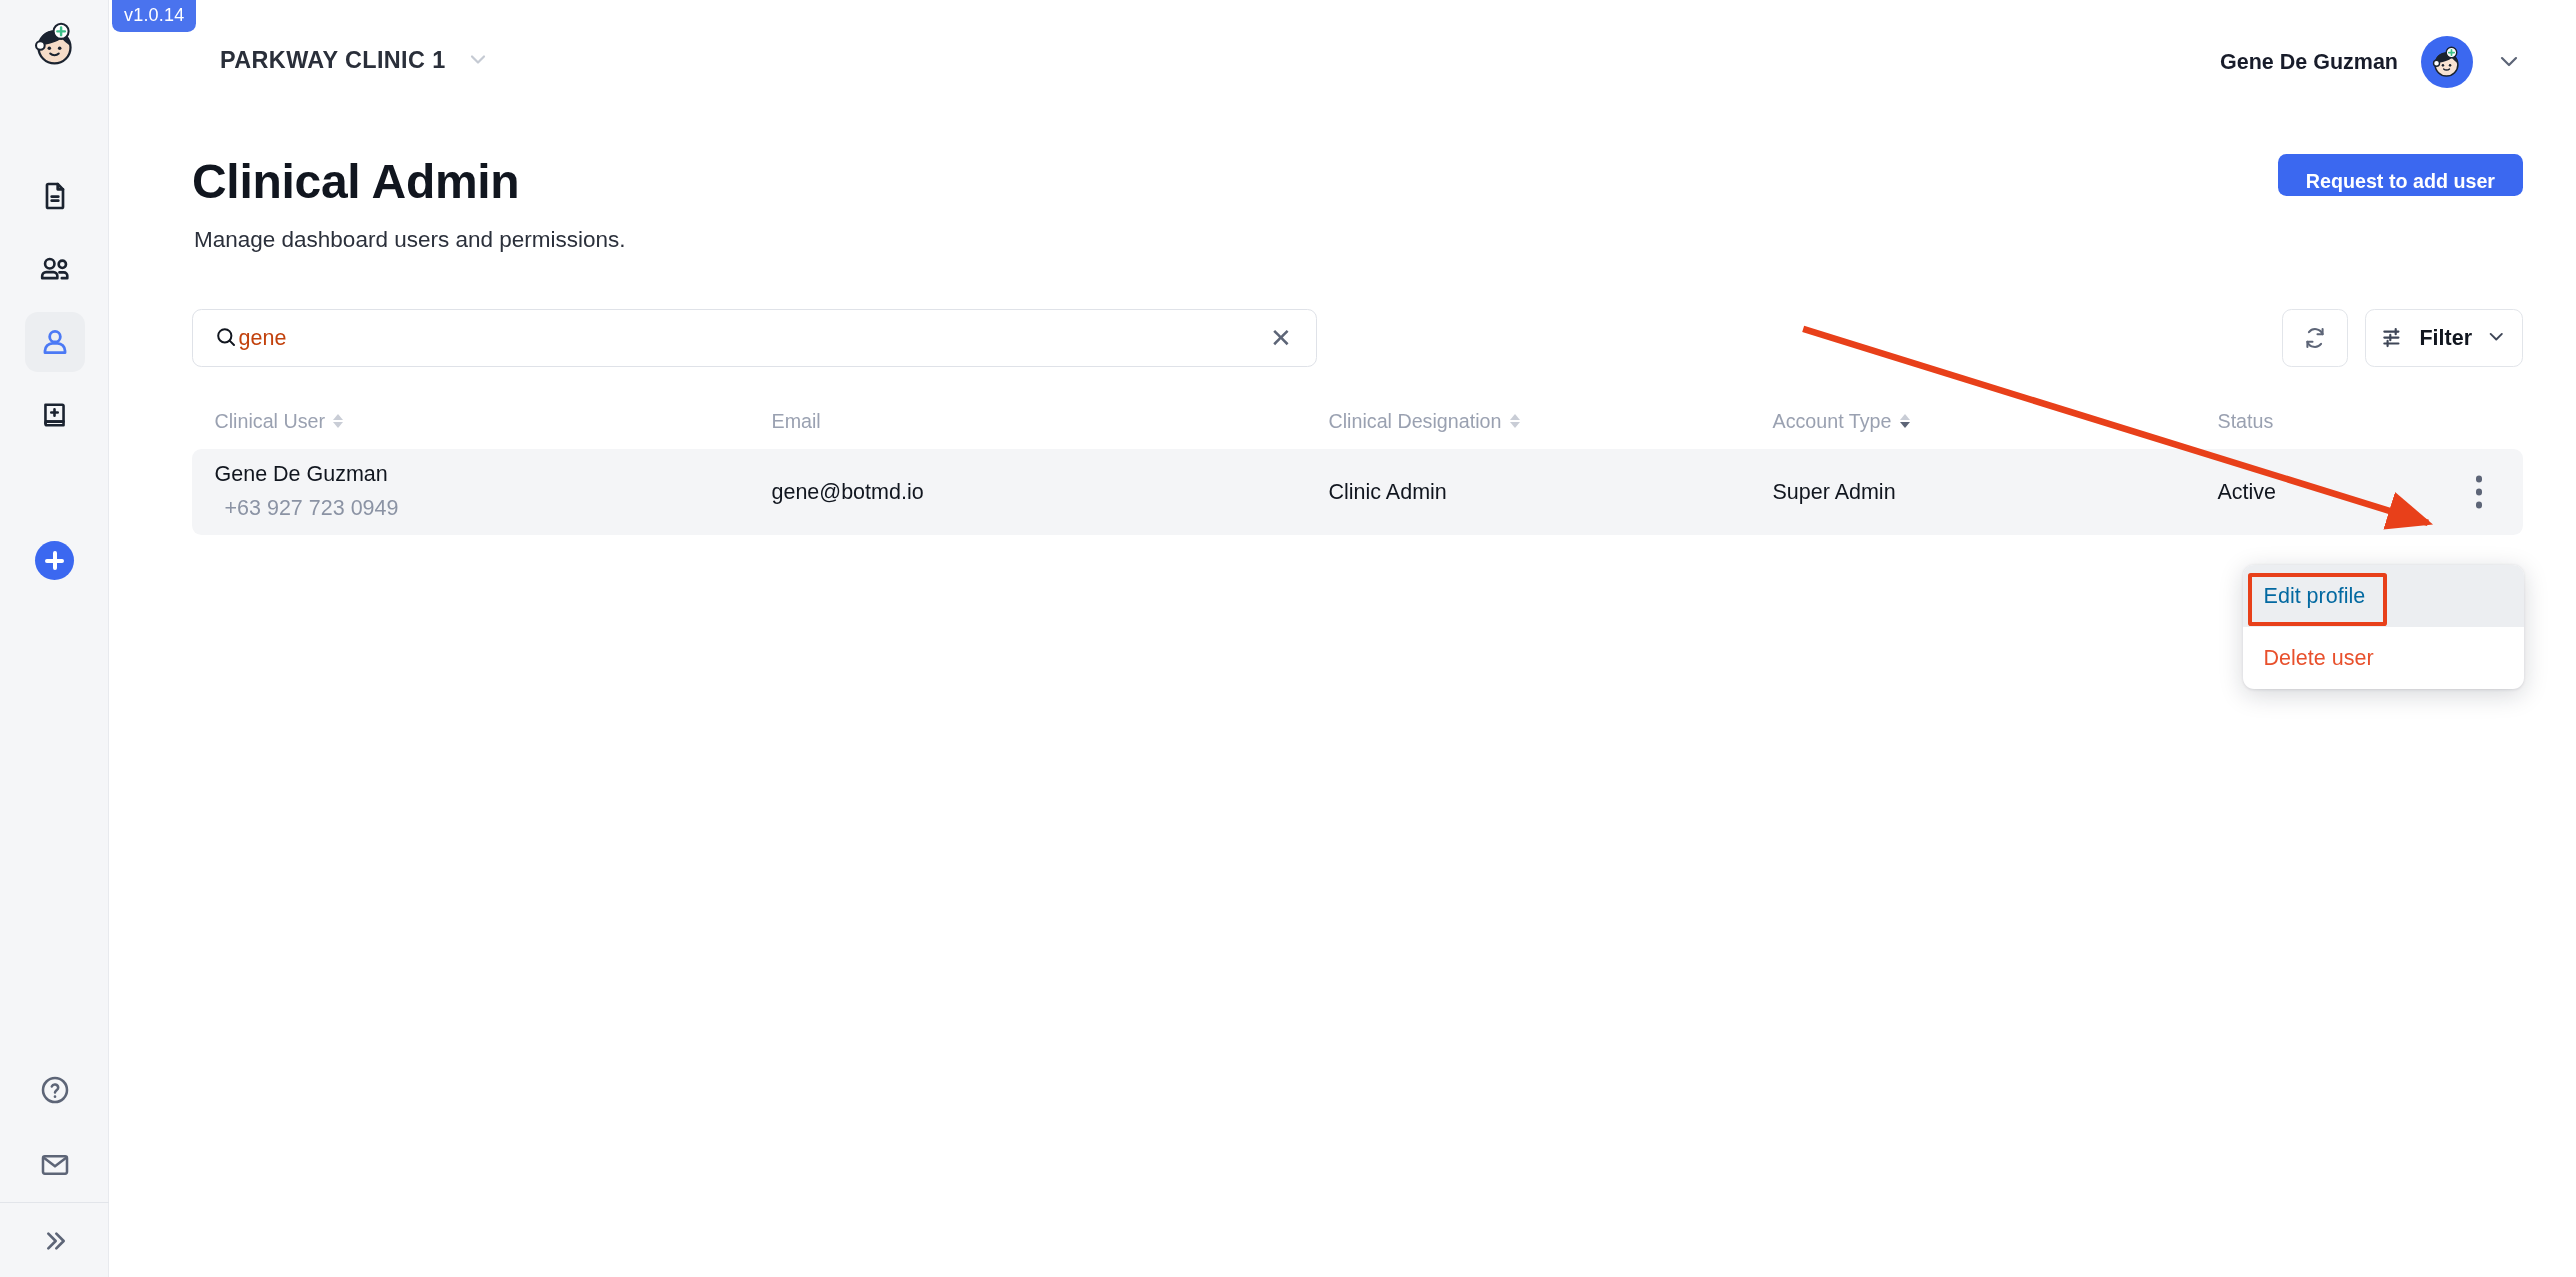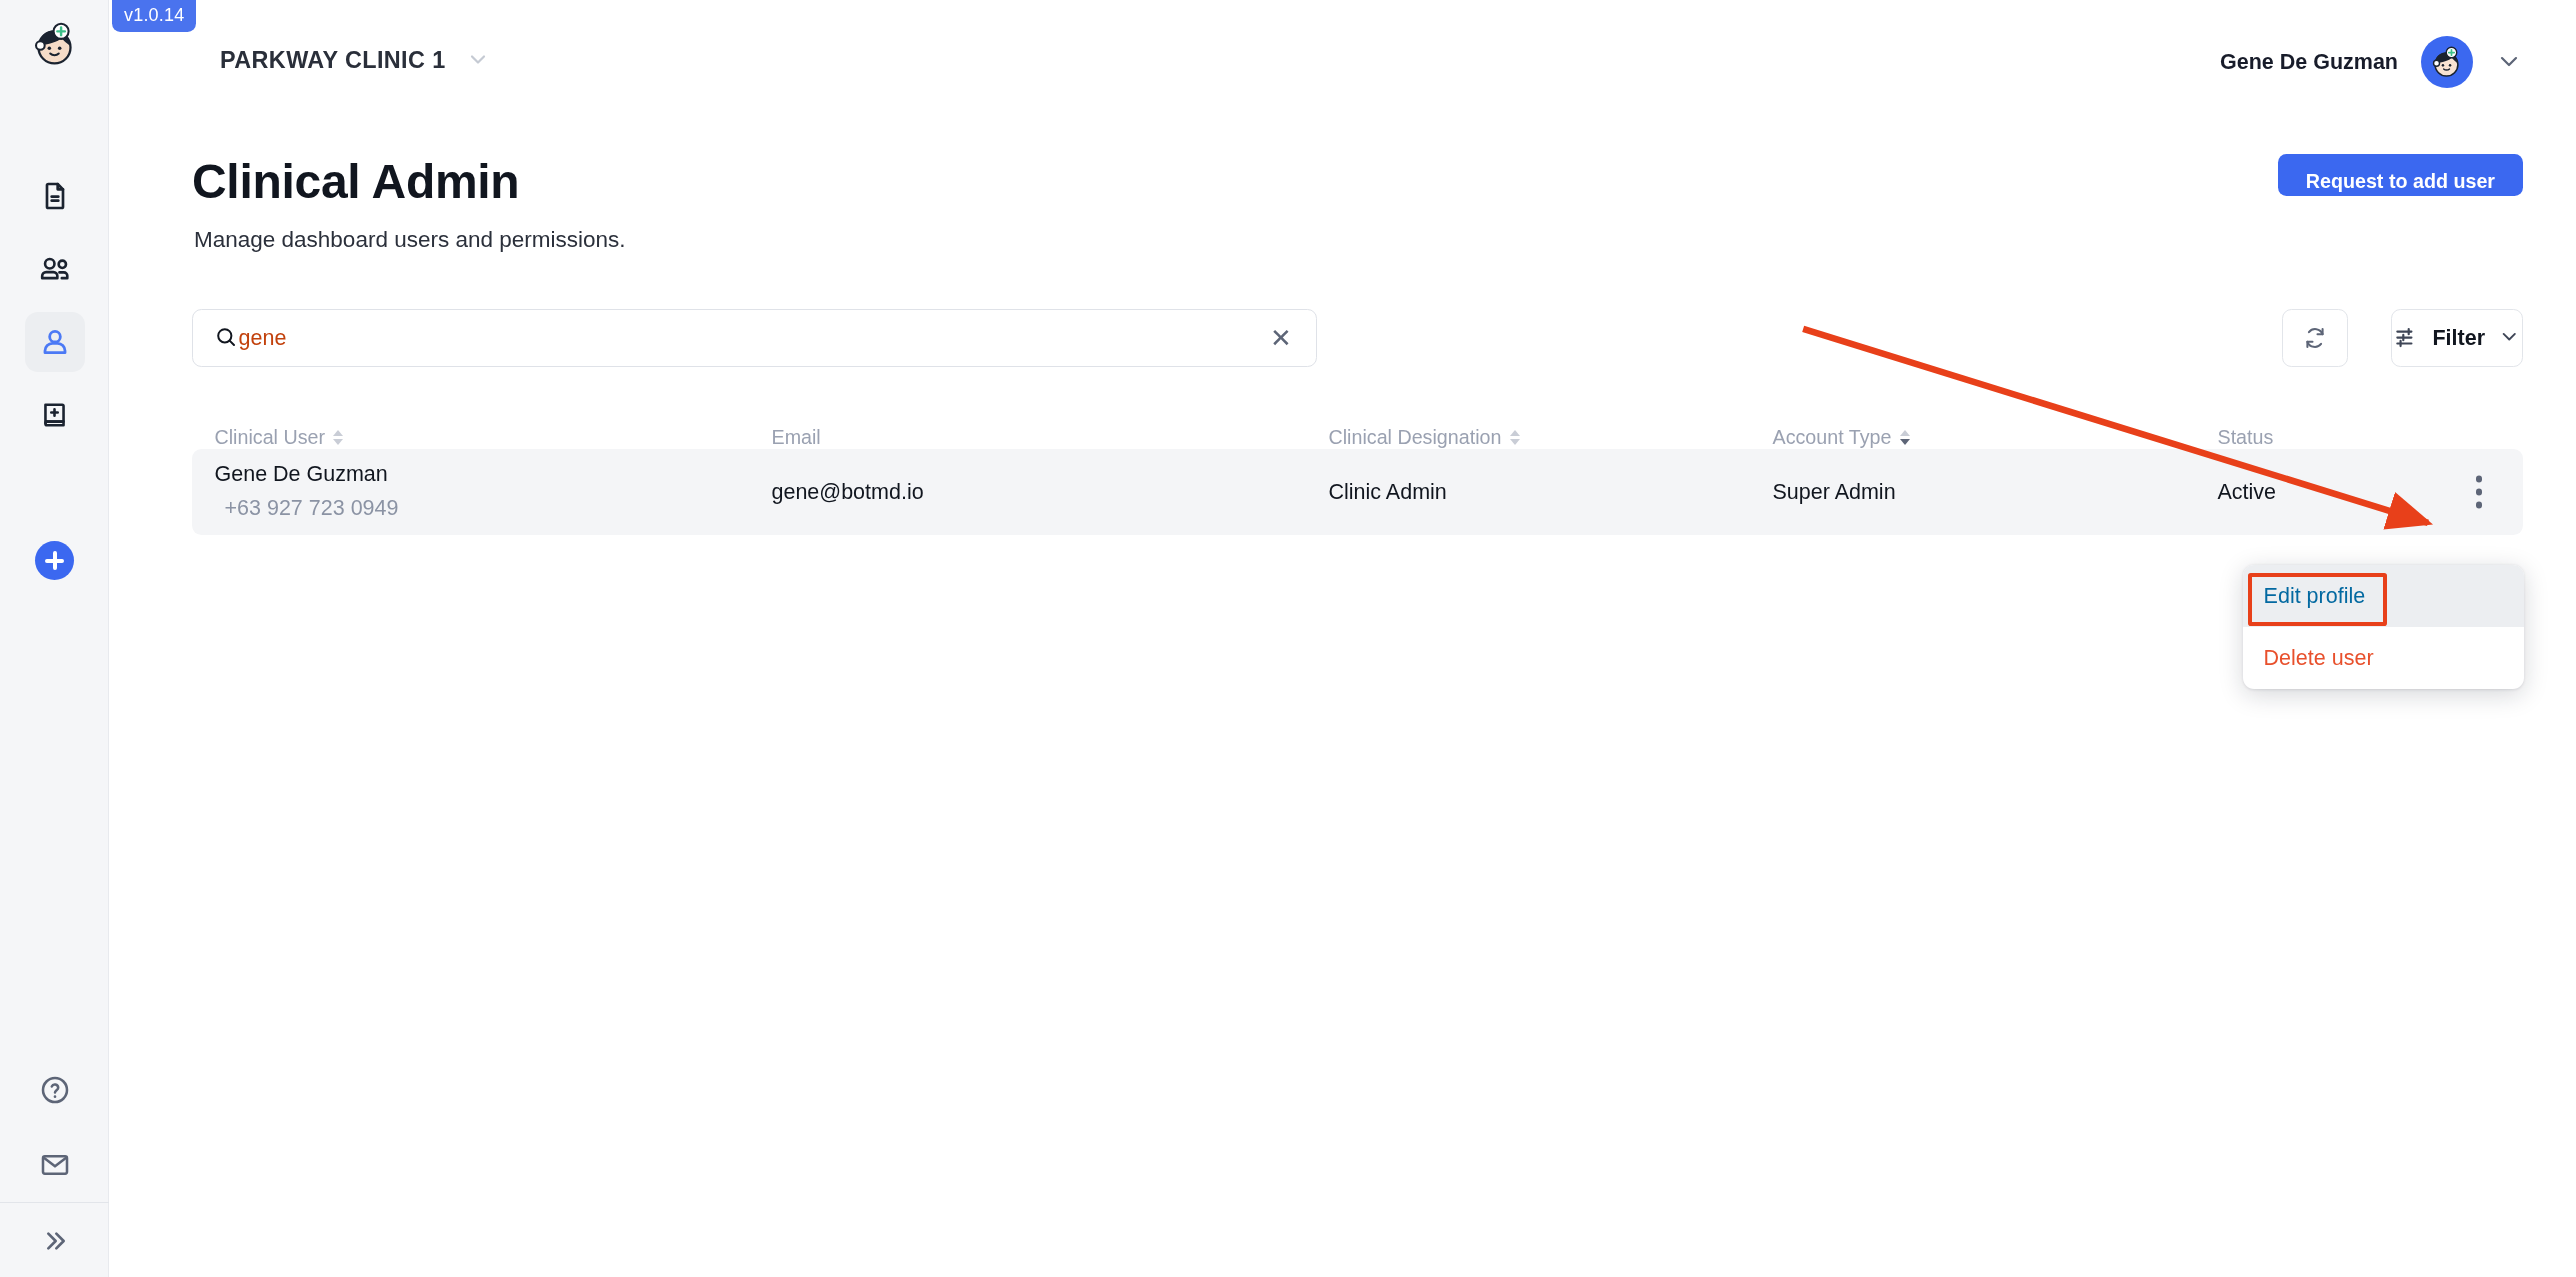--- a/index.html
+++ b/index.html
@@ -126,30 +126,30 @@
     padding: 0 3.7px; font-family: "Liberation Sans", sans-serif;
   }
   .refresh-btn {
     position:absolute; right: 228px; top: 197px;
     width: 66px; height: 58px;
     border:0.9px solid #e2e5ea; border-radius: 9.4px; background:#fff;
     display:flex; align-items:center; justify-content:center; cursor:pointer;
   }
   .filter-btn {
     position:absolute; right: 53px; top: 197px;
-    width: 132px; height: 58px;
+    width: 158px; height: 58px;
     border:0.9px solid #e2e5ea; border-radius: 9.4px; background:#fff;
     display:flex; align-items:center; justify-content:center; gap: 13px;
     cursor:pointer;
   }
   .filter-label { font-size: 21.5px; font-weight:700; color:#11161f; }
 
   
   .table { position:absolute; left: 83px; top: 281px; right: 53px; }
-  .thead { display:flex; align-items:flex-end; height: 56px; padding: 0 0 0 22.5px; }
+  .thead { display:flex; align-items:center; height: 56px; padding: 0 0 0 22.5px; }
   .th {
     font-size: 19.7px; color: #9aa1b1;
     display:flex; align-items:center; gap: 8.4px; cursor:pointer;
   }
   .th.static { cursor: default; }
   .col1 { width: 557px; }
   .col2 { width: 557px; }
   .col3 { width: 444px; }
   .col4 { width: 445px; }
   .col5 { width: 281px; }

